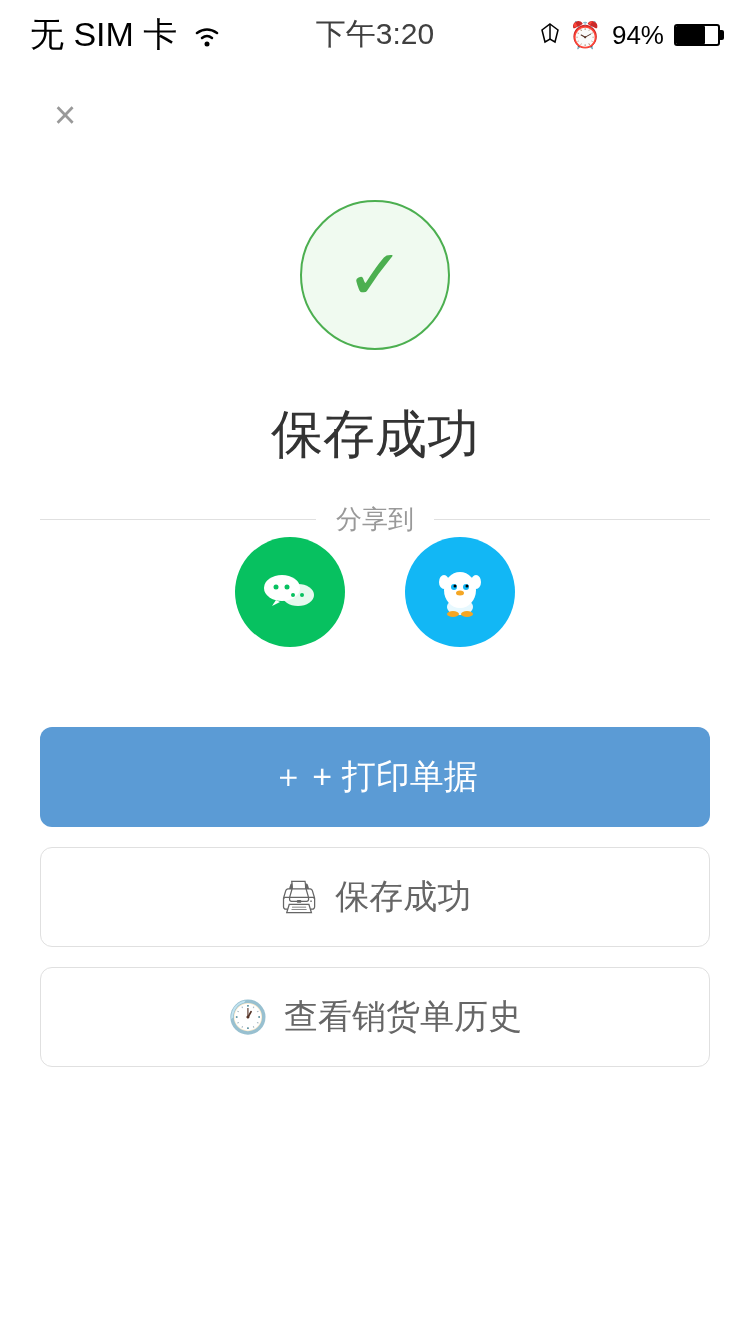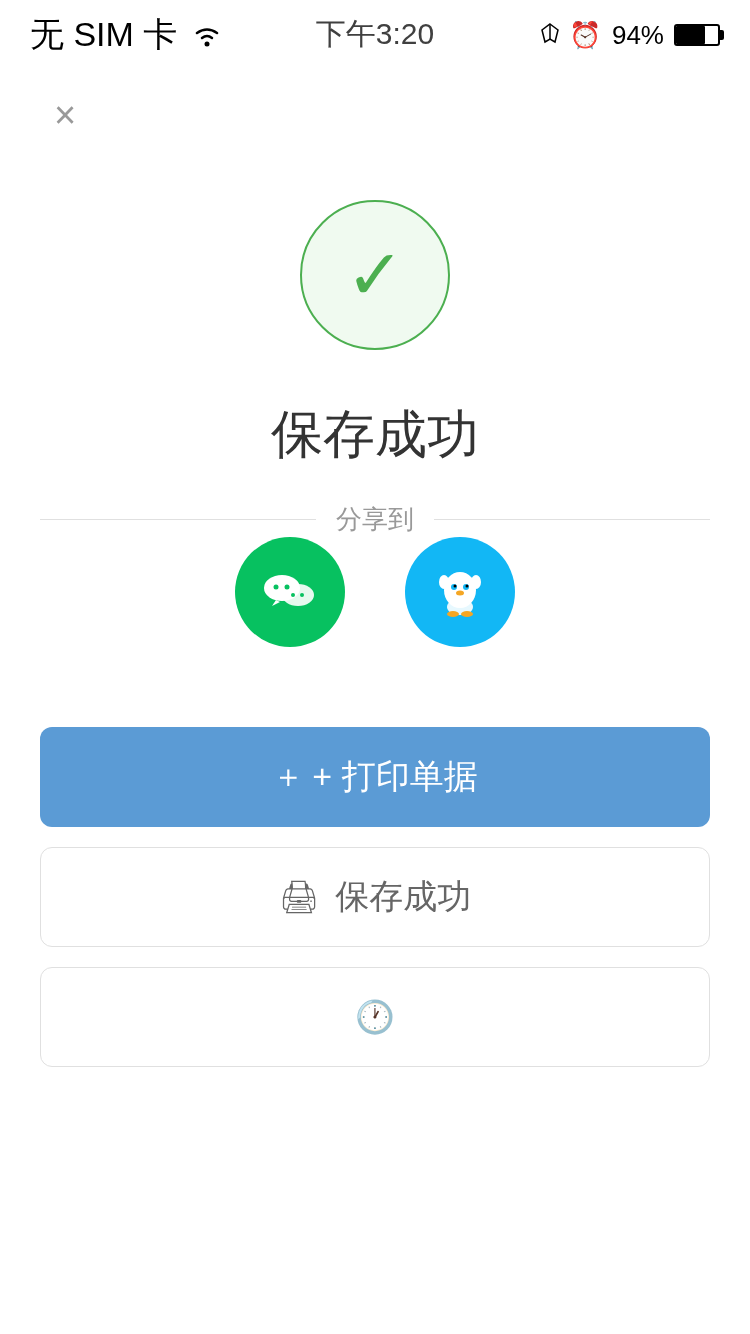--- a/index.html
+++ b/index.html
@@ -345,17 +345,18 @@
       <span style="margin-left: -8px;">+ 打印单据</span>
     </button>
 
     <button class="btn-secondary">
       <span class="btn-icon">🖨</span>
       <span>保存成功</span>
     </button>
 
     <button class="btn-secondary">
       <span class="btn-icon">🕐</span>
+      <span>查看销货单历史</span>
     </button>
 
   </div>
 
 </div>
 
 </body></html>

